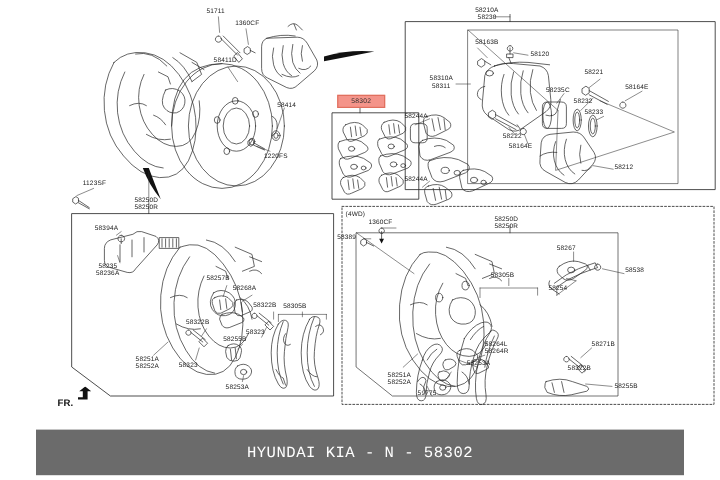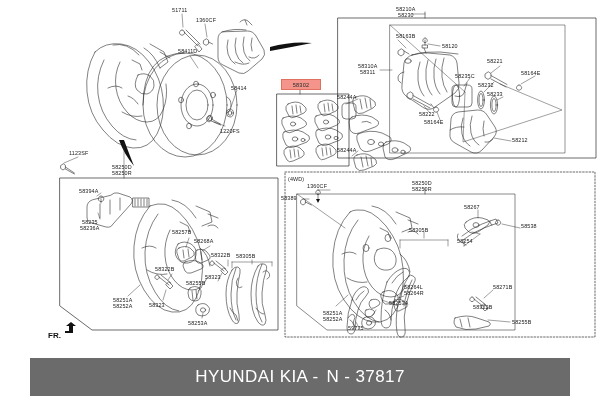--- a/index.html
+++ b/index.html
@@ -8,22 +8,22 @@
   svg#diagram{position:absolute;left:0;top:0;width:600px;height:400px;}
   .lbl{position:absolute;font-family:"Liberation Sans",sans-serif;font-size:5.4px;color:#1a1a1a;
        letter-spacing:.15px;white-space:nowrap;line-height:6.4px;}
   .lbl.two{line-height:6.2px;}
   .hl{position:absolute;background:#f4948a;border:1px solid #e0705f;
       font-size:5.6px;color:#2b2b2b;text-align:center;letter-spacing:.2px;
       padding:1.5px 0 1.5px 0;}
   .frlab{position:absolute;font-size:8px;font-weight:bold;color:#111;font-family:"Liberation Sans",sans-serif;}
   #footer{position:absolute;left:30px;top:358px;width:540px;height:38px;background:#6b6b6b;
           display:flex;align-items:center;justify-content:center;}
-  #footerinner{display:flex;align-items:flex-start;color:#fff;font-size:17px;letter-spacing:.4px;
-               font-family:Liberation Sans, sans-serif;}
+  #footerinner{display:flex;align-items:flex-start;color:#fff;font-size:13px;letter-spacing:.4px;
+               font-family:Liberation Mono, monospace;}
   #footerinner .brand{margin-right:8px;}
   #footerinner .pn{margin-right:26px;}
 </style>
 </head>
 <body>
 
 <div id="sheet">
 
   <svg id="diagram" viewBox="0 0 600 400">
     <g fill="none" stroke="#2b2b2b" stroke-width="0.6" stroke-linejoin="round" stroke-linecap="round">
@@ -472,17 +472,17 @@
   <div class="lbl two" style="left:323px;top:316px;">58252A</div>
 
   <div class="frlab" style="left:48px;top:331px;">FR.</div>
   <svg style="position:absolute;left:64px;top:322px;width:14px;height:12px;" viewBox="0 0 14 12">
     <path d="M1 9 L5 9 L5 4 L2 4 L7 0 L12 4 L9 4 L9 11 L1 11 Z" fill="#111"></path>
   </svg>
 
   <div id="footer">
     <div id="footerinner">
       <span class="brand">HYUNDAI  KIA -</span>
-      <span>N - 37817</span>
+      <span>N - 58302</span>
     </div>
   </div>
 
 </div>
 
 </body></html>

